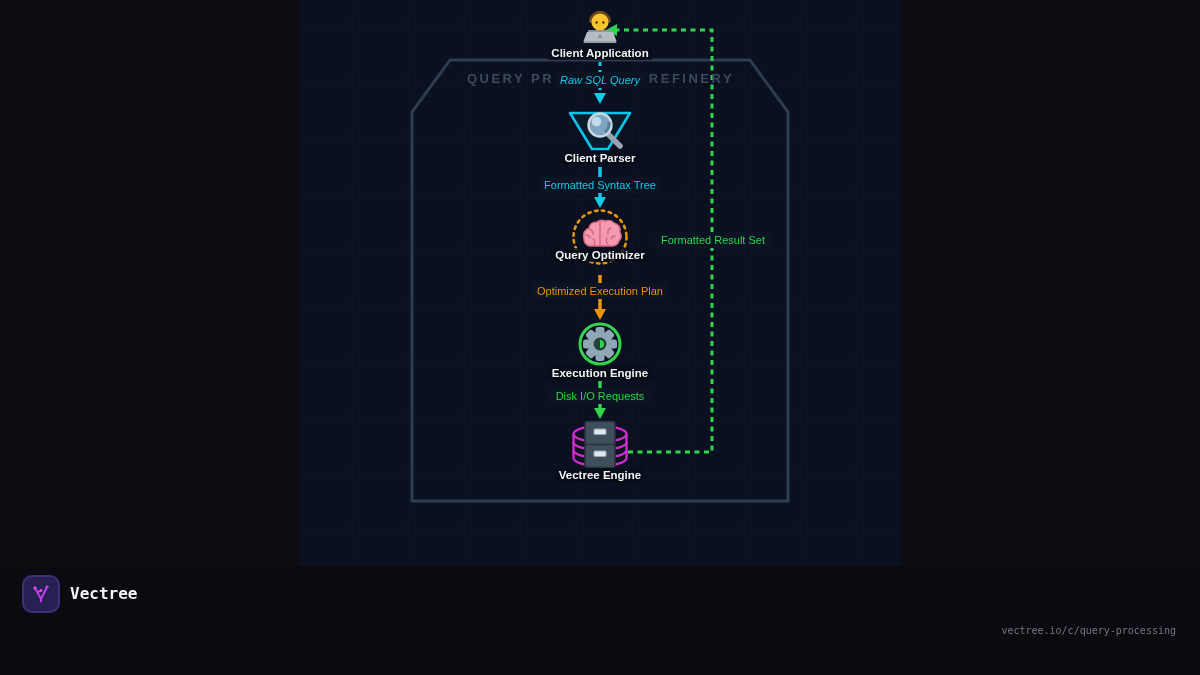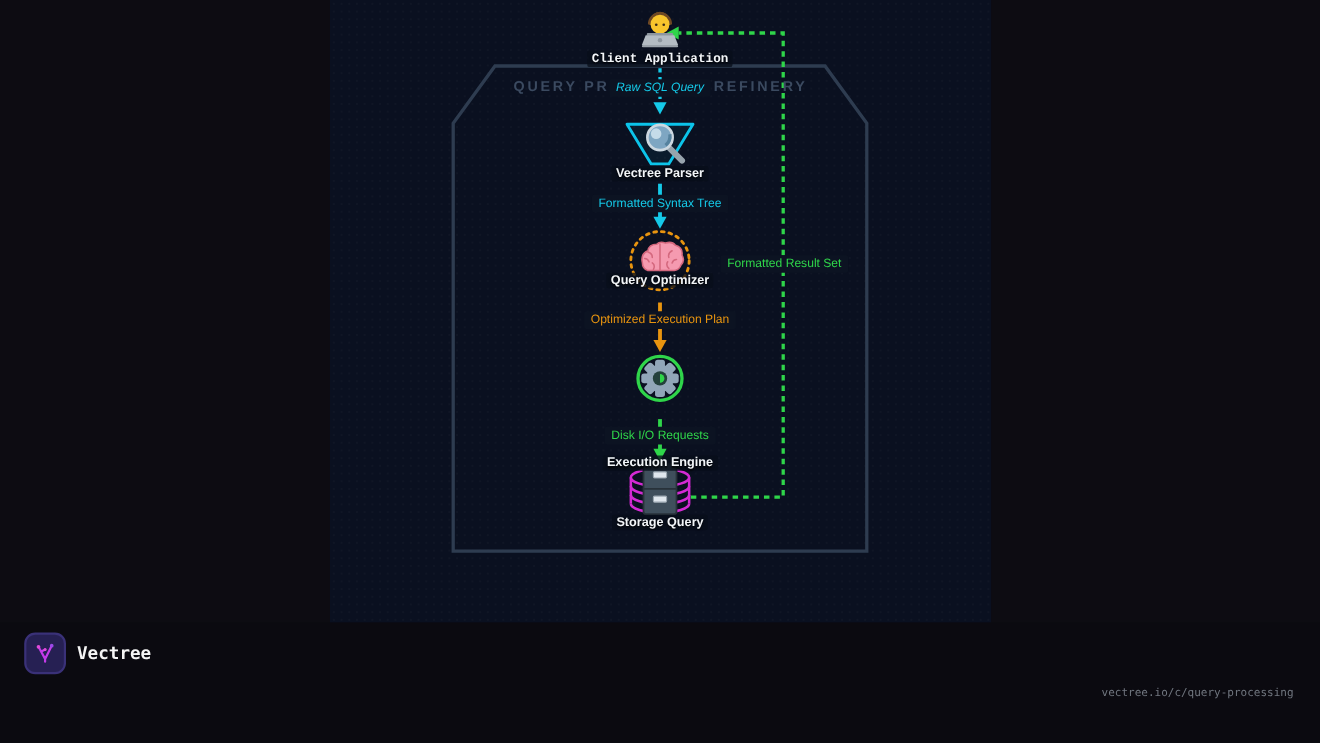--- a/index.html
+++ b/index.html
@@ -141,25 +141,25 @@
       <path d="M2.5,22 a26.5,8 0 0 0 53,0"></path>
       <path d="M2.5,30 a26.5,8 0 0 0 53,0"></path>
       <path d="M2.5,38 a26.5,8 0 0 0 53,0"></path>
     </g>
     <rect x="14" y="1.5" width="30" height="46" rx="2.5" fill="#3f4f5c" stroke="#28323a" stroke-width="1.6"></rect>
     <line x1="14" y1="24.5" x2="44" y2="24.5" stroke="#28323a" stroke-width="1.6"></line>
     <rect x="23" y="9" width="12" height="5.5" rx="1" fill="#dfe7ee" stroke="#9aa6b0"></rect>
     <rect x="23" y="31" width="12" height="5.5" rx="1" fill="#dfe7ee" stroke="#9aa6b0"></rect>
   </svg>
 
-  <div class="node-label" style="left:300px; top:46px;font-family:Liberation Mono, monospace;">Client Application</div>
-  <div class="node-label" style="left:300px; top:151px;">Vectree Parser</div>
+  <div class="node-label" style="left:300px; top:46px;">Client Application</div>
+  <div class="node-label" style="left:300px; top:151px;">Client Parser</div>
   <div class="node-label" style="left:300px; top:248px;">Query Optimizer</div>
-  <div class="node-label" style="left:300px; top:366px;margin-top:48px;">Execution Engine</div>
-  <div class="node-label" style="left:300px; top:468px;">Storage Query</div>
+  <div class="node-label" style="left:300px; top:366px;">Execution Engine</div>
+  <div class="node-label" style="left:300px; top:468px;">Vectree Engine</div>
 
   <div class="edge-label lbl-cyan" style="left:300px; top:80px;font-style:italic;">Raw SQL Query</div>
   <div class="edge-label lbl-cyan" style="left:300px; top:185px;">Formatted Syntax Tree</div>
   <div class="edge-label lbl-orange" style="left:300px; top:291px;">Optimized Execution Plan</div>
   <div class="edge-label lbl-green" style="left:300px; top:396px;">Disk I/O Requests</div>
   <div class="edge-label lbl-green" style="left:413px; top:240px;">Formatted Result Set</div>
 </div>
 
 <div class="footer">
   <div class="logo-badge">

